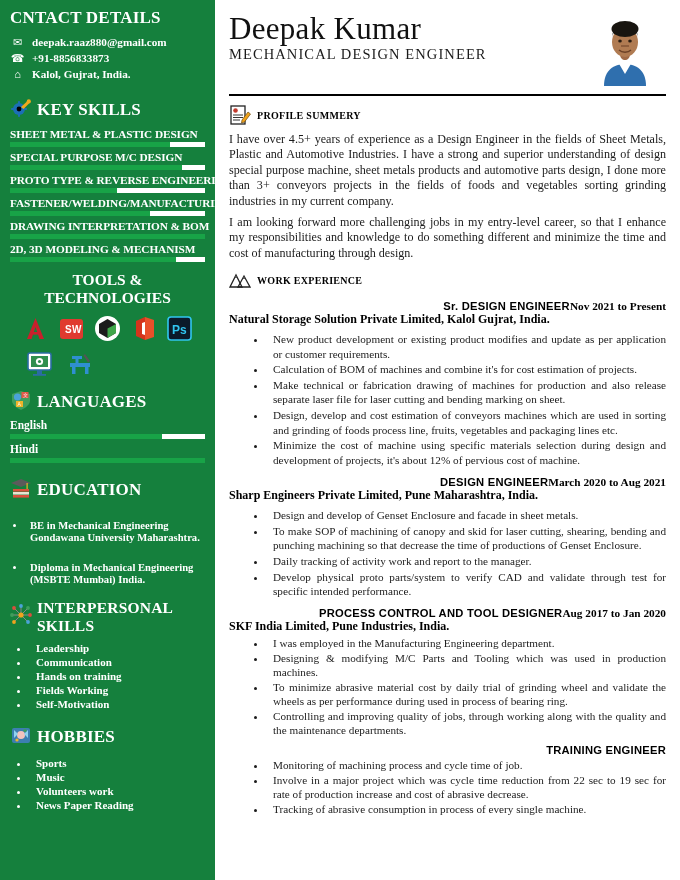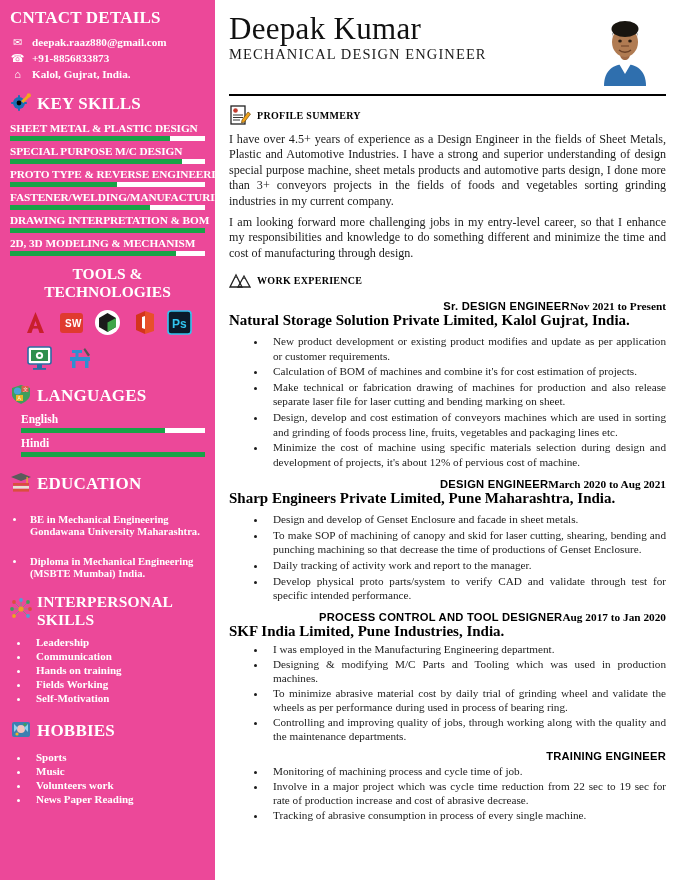--- a/index.html
+++ b/index.html
@@ -7,21 +7,21 @@
     width: 680px; height: 880px;
     font-family: "Liberation Serif", serif;
     background: #ffffff;
     overflow: hidden;
   }
   .page { display: flex; width: 680px; height: 880px; }
 
   
   .sidebar {
     width: 215px; height: 880px;
-    background: #ec4899;
+    background: #15803d;
     color: #ffffff;
     padding: 8px 10px 14px 10px;
     position: relative;
   }
   .side-title {
     font-family: "Liberation Serif", serif;
     font-weight: bold;
     font-size: 17px;
     letter-spacing: 0.2px;
     color: #fff;
@@ -50,21 +50,21 @@
     margin-bottom: 4px;
   }
   .bar-fill { height: 5px; background: #18a347; }
 
   .tools-wrap { margin-top: 9px; }
   .tools-title { text-align: center; font-size: 15.5px; font-weight: bold; }
   .tool-row { display: flex; gap: 9px; margin-top: 8px; justify-content: center; }
   .tool-row.second { justify-content: flex-start; padding-left: 16px; gap: 14px; }
   .tool { width: 27px; height: 27px; position: relative; }
 
-  .lang-item { margin-top: 4px; margin-left: 11px; }
+  .lang-item { margin-top: 4px; }
   .lang-name { font-size: 11.5px; font-weight: bold; margin-bottom: 3px; }
 
   .edu-list { margin-top: 6px; padding-left: 16px; }
   .edu-list li {
     font-size: 10.6px; font-weight: bold; line-height: 12.4px;
     margin-bottom: 3px; padding-left: 4px; margin-top: 17px;
   }
   .ip-list { margin-top: 6px; padding-left: 20px; }
   .ip-list li {
     font-size: 11px; font-weight: bold; line-height: 14.2px; padding-left: 6px;
@@ -99,21 +99,21 @@
     font-size: 12.1px; line-height: 15.4px; text-align: justify;
     color: #1b1b1b; margin-top: 6px;
   }
   .job { margin-top: 9px; }
   .job-top { display: flex; justify-content: flex-end; align-items: baseline; }
   .job-title {
     font-size: 11.2px; font-weight: bold; letter-spacing: 0.25px;
     font-family: "Liberation Sans", sans-serif; color: #000;
   }
   .job-date { font-size: 11.3px; font-weight: bold; color: #000; }
-  .job-org { font-size: 15px; font-weight: bold; color: #000; margin-top: 0px; }
+  .job-org { font-size: 12px; font-weight: bold; color: #000; margin-top: 0px; }
   .bullets { margin-top: 5px; padding-left: 38px; }
   .bullets li {
     font-size: 11.2px; line-height: 14.3px; text-align: justify;
     color: #1b1b1b; margin-bottom: 1.5px; padding-left: 6px;
   }
   .bullets li.tight { margin-bottom: 0.5px; }
 </style>
 </head>
 <body>
 
@@ -130,21 +130,21 @@
       <div class="contact-row">
         <span class="c-ico">☎</span>
         <span class="c-txt">+91-8856833873</span>
       </div>
       <div class="contact-row">
         <span class="c-ico">⌂</span>
         <span class="c-txt">Kalol, Gujrat, India.</span>
       </div>
     </div>
 
-    <div class="hdr-row" style="margin-top:10px">
+    <div class="hdr-row" style="margin-top:16px">
       <span class="hdr-ico">
         <svg width="22" height="22" viewBox="0 0 22 22">
           <circle cx="9" cy="12" r="6" fill="#1c6fb5"></circle>
           <circle cx="9" cy="12" r="2.4" fill="#000"></circle>
           <g fill="#1c6fb5">
             <rect x="8" y="4.2" width="2" height="3"></rect>
               <rect x="8" y="16.8" width="2" height="3"></rect>
             <rect x="1.2" y="11" width="3" height="2"></rect>
               <rect x="13.8" y="11" width="3" height="2"></rect>
           </g>

